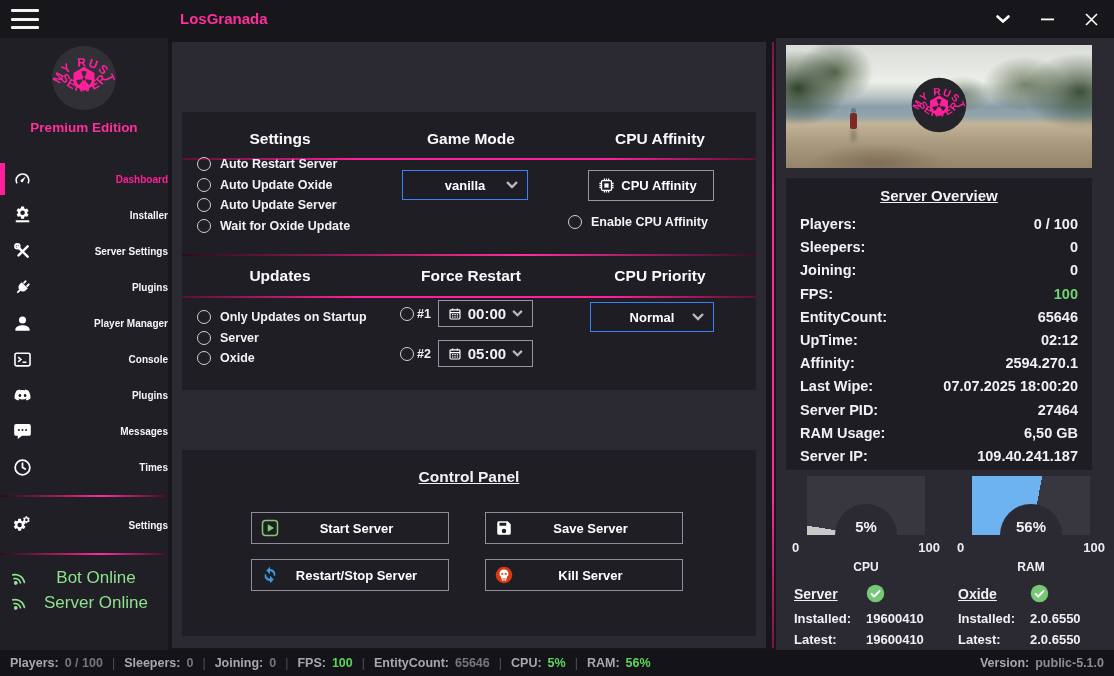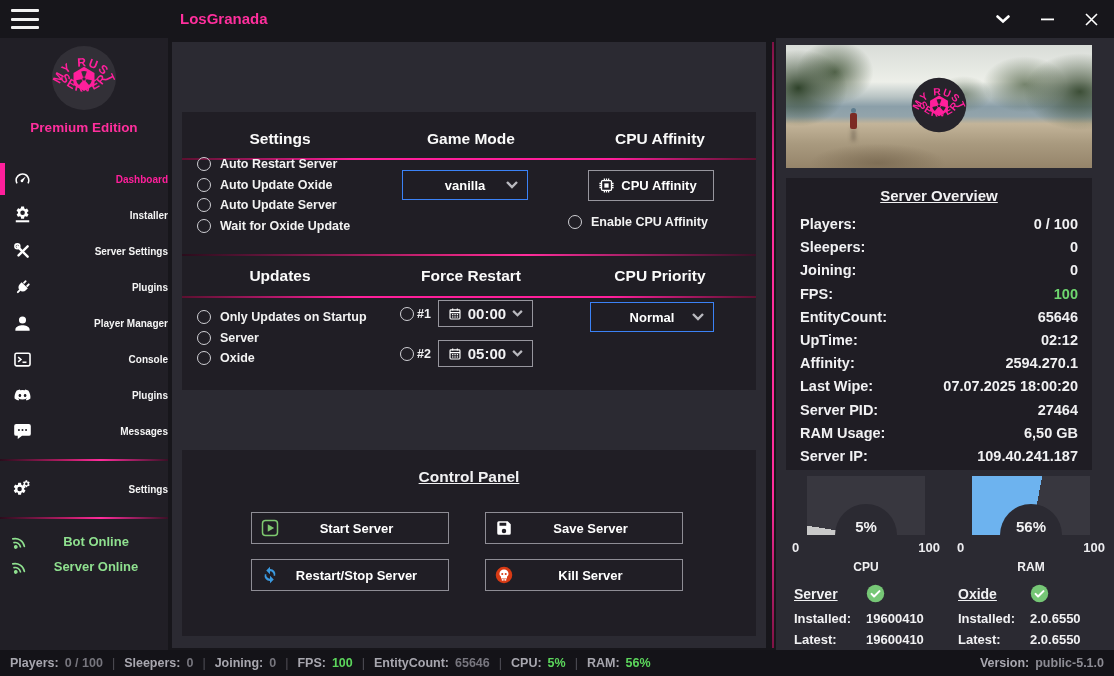--- a/index.html
+++ b/index.html
@@ -21,21 +21,21 @@
   .menu { margin-top:26px; }
   .mi { position:relative; height:36px; display:flex; align-items:center; cursor:pointer; }
   .mi .ic { position:absolute; left:12px; width:20px; height:20px; display:flex; align-items:center; justify-content:center; }
   .mi .ic svg { width:19px; height:19px; }
   .ml { flex:1; text-align:right; font-size:10px; font-weight:bold; color:#f5f5f5; padding-left:28px; }
   .mi.active .ml { color:#ff1f9b; }
   .mi.active::before { content:""; position:absolute; left:0; top:2px; bottom:2px; width:5px; background:#ff1f9b; }
   .sb-div { height:2px; margin:10px 0; background:linear-gradient(90deg,#2a0d1c 0%,#b91d66 40%,#ff2d9c 60%,#3a1026 100%); }
   .status-item { position:relative; height:25px; display:flex; align-items:center; }
   .status-item .ic { position:absolute; left:9px; width:20px; height:20px; }
-  .status-item .sl { flex:1; text-align:center; color:#8fe08f; font-weight:bold; font-size:13px; padding-left:24px; }
+  .status-item .sl { flex:1; text-align:center; color:#8fe08f; font-weight:normal; font-size:17px; padding-left:24px; }
 
   
   .main-panel { position:absolute; left:172px; top:42px; width:594px; height:606px; background:#2b2a32; }
   .vline { position:absolute; left:772px; top:42px; width:2px; height:606px; background:linear-gradient(180deg,#7d1244,#ff2d9c 25%,#ff2d9c 75%,#7d1244); }
   .right-panel { position:absolute; left:776px; top:38px; right:0; bottom:26px; background:#2b2a32; }
 
   .card { position:absolute; left:10px; width:574px; background:#201e25; }
   #card-settings { top:70px; height:278px; }
   #card-control { top:408px; height:186px; }
 
@@ -247,20 +247,29 @@
           <svg viewBox="0 0 24 24">
             <path fill="#fff" d="M4 2.5h16A2.5 2.5 0 0 1 22.5 5v10a2.5 2.5 0 0 1-2.5 2.5h-8.6L6 21.6v-4.1H4A2.5 2.5 0 0 1 1.5 15V5A2.5 2.5 0 0 1 4 2.5z"></path>
             <g fill="#211f26">
               <circle cx="7.5" cy="10" r="1.3"></circle>
               <circle cx="12" cy="10" r="1.3"></circle>
               <circle cx="16.5" cy="10" r="1.3"></circle>
             </g>
           </svg>
         </span>
       <span class="ml">Messages</span>
+    </div>
+    <div class="mi">
+      <span class="ic">
+          <svg viewBox="0 0 24 24">
+            <circle cx="12" cy="12" r="9.3" fill="none" stroke="#fff" stroke-width="2.2"></circle>
+            <path d="M12 6.5V12l3.5 2" fill="none" stroke="#fff" stroke-width="2.2" stroke-linecap="round"></path>
+          </svg>
+        </span>
+      <span class="ml">Times</span>
     </div>
   </div>
 
   <div class="sb-div"></div>
 
   <div class="mi">
     <span class="ic">
         <svg viewBox="0 0 24 24">
           <g transform="translate(-1 2) scale(0.78)">
             <path fill="#fff" d="M19.14 12.94c.04-.3.06-.61.06-.94s-.02-.64-.07-.94l2.03-1.58a.5.5 0 0 0 .12-.64l-1.92-3.32a.5.5 0 0 0-.61-.22l-2.39.96a7.3 7.3 0 0 0-1.62-.94l-.36-2.54A.5.5 0 0 0 13.9 2h-3.8a.5.5 0 0 0-.49.42l-.36 2.54c-.59.24-1.13.56-1.62.94l-2.39-.96a.5.5 0 0 0-.61.22L2.71 8.48a.5.5 0 0 0 .12.64l2.03 1.58c-.05.3-.07.63-.07.94s.02.64.07.94l-2.03 1.58a.5.5 0 0 0-.12.64l1.92 3.32c.14.24.42.34.61.22l2.39-.96c.49.38 1.03.7 1.62.94l.36 2.54c.04.24.25.42.49.42h3.8c.24 0 .45-.18.49-.42l.36-2.54c.59-.24 1.13-.56 1.62-.94l2.39.96c.23.09.47 0 .61-.22l1.92-3.32a.5.5 0 0 0-.12-.64l-2.03-1.58zM12 15.6A3.6 3.6 0 1 1 12 8.4a3.6 3.6 0 0 1 0 7.2z"></path>

